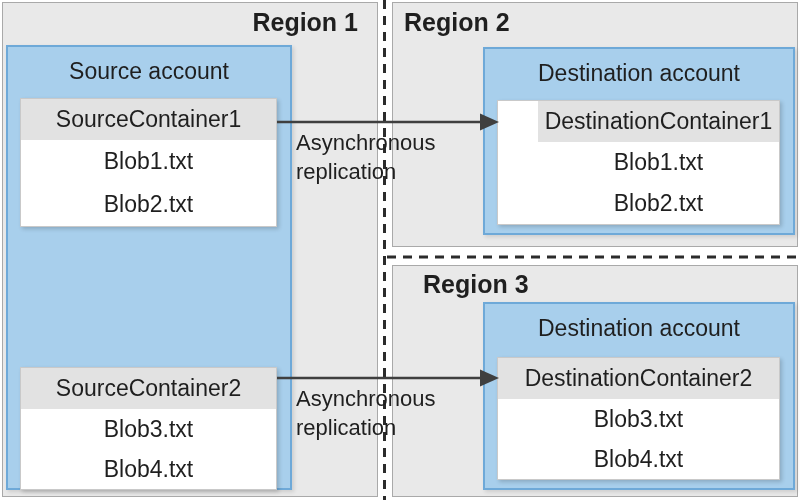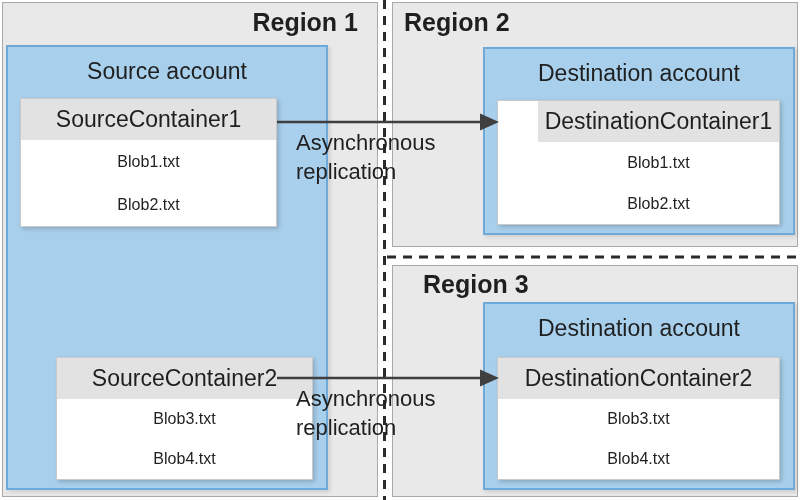--- a/index.html
+++ b/index.html
@@ -26,21 +26,21 @@
   .region1 .region-label{top:4px;right:19px;}
   .region2 .region-label{top:4px;left:11px;text-align:center;}
   .region3 .region-label{top:3px;left:15px;margin-left:15px;}
   .account{
     position:absolute;
     background:var(--account-fill,#a8cfec);
     border:2px solid var(--account-border,#6ea9d8);
     box-sizing:border-box;
     box-shadow:2px 2px 4px rgba(0,0,0,0.12);
   }
-  .account.source{left:6px;top:45px;width:322px;height:445px;}
+  .account.source{left:6px;top:45px;width:286px;height:445px;}
   .account.dest1{left:483px;top:47px;width:312px;height:188px;}
   .account.dest2{left:483px;top:302px;width:312px;height:188px;}
   .account-label{
     margin-top:10px;text-align:center;font-size:23px;line-height:28px;
   }
   .container-box{
     position:absolute;
     background:var(--container-fill,#ffffff);
     border:1px solid #c9c9c9;
     box-sizing:border-box;
@@ -49,21 +49,21 @@
   }
   .container-header{
     flex:0 0 41px;
     background:var(--container-header-fill,#e2e2e2);
     display:flex;align-items:center;justify-content:center;
     font-size:23px;white-space:nowrap;
   }
   .blob{
     flex:1 1 auto;
     display:flex;align-items:center;justify-content:center;
-    font-size:16px;white-space:nowrap;
+    font-size:23px;white-space:nowrap;
   }
   .overlay{position:absolute;left:0;top:0;pointer-events:none;}
   .dash-line{stroke:var(--dashed-line,#2b2b2b);stroke-width:3;stroke-dasharray:9 7;}
   .arrow-line{stroke:var(--arrow,#3f3f3f);stroke-width:2.5;}
   .arrow-head{fill:var(--arrow,#3f3f3f);}
   .arrow-label{
     position:absolute;left:296px;width:200px;text-align:left;
     font-size:22px;line-height:29px;white-space:nowrap;
   }
   .arrow-label.one{top:128px;}
@@ -84,21 +84,21 @@
     <div class="region-label">Region 3</div>
   </div>
 
   <div class="account source">
     <div class="account-label">Source account</div>
     <div class="container-box" style="left:12px;top:51px;width:257px;height:129px;text-align:center;">
       <div class="container-header">SourceContainer1</div>
       <div class="blob">Blob1.txt</div>
       <div class="blob">Blob2.txt</div>
     </div>
-    <div class="container-box" style="left:12px;top:310px;width:257px;height:123px;margin-left:36px;">
+    <div class="container-box" style="left:12px;top:320px;width:257px;height:123px;">
       <div class="container-header">SourceContainer2</div>
       <div class="blob">Blob3.txt</div>
       <div class="blob">Blob4.txt</div>
     </div>
   </div>
 
   <div class="account dest1">
     <div class="account-label">Destination account</div>
     <div class="container-box" style="left:12px;top:51px;width:283px;height:125px;padding-left:40px;">
       <div class="container-header">DestinationContainer1</div>

